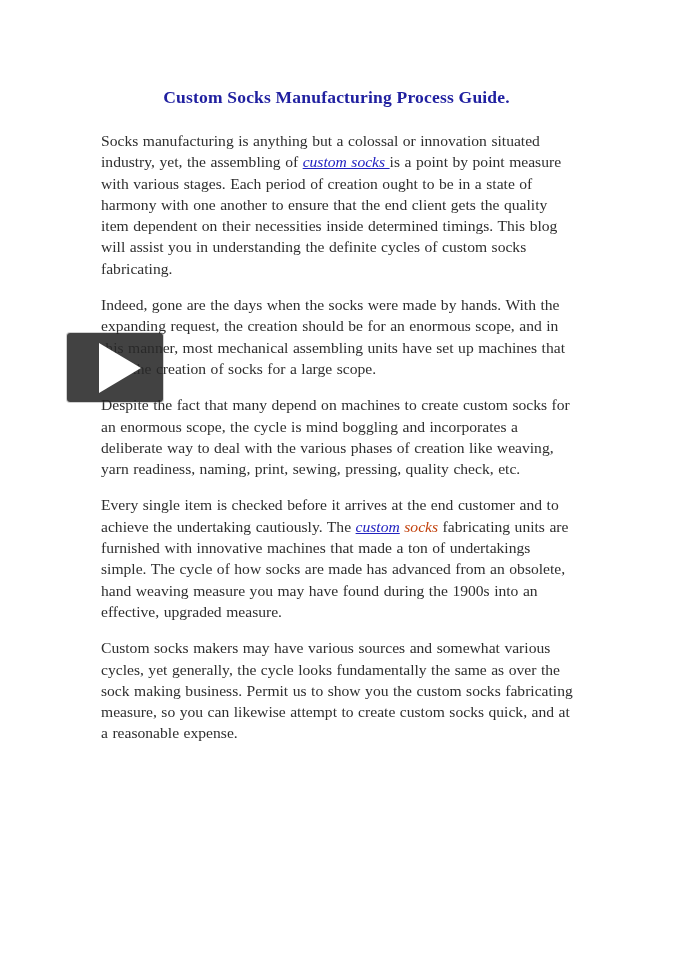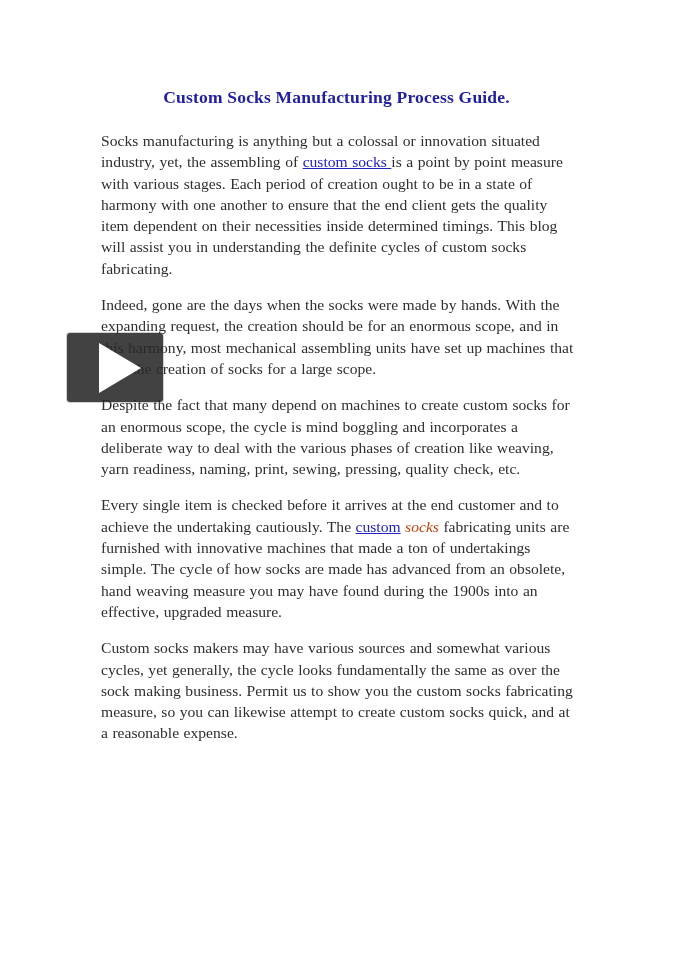--- a/index.html
+++ b/index.html
@@ -59,20 +59,21 @@
   }
 
   .para:last-child {
     margin-bottom: 6px;
     font-family: Liberation Serif, serif;
   }
 
   a.inline-link {
     color: #2222c0;
     text-decoration: underline;
+    font-style: italic;
   }
 
   a.inline-link.italic {
   }
 
   .italic-run {
     font-style: italic;
     color: #c2410c;
   }
 
@@ -105,21 +106,21 @@
 <body>
 
 <div class="page">
 
   <div class="doc-title">Custom Socks Manufacturing Process Guide.</div>
 
   <div class="body-col">
 
     <p class="para"><span>Socks manufacturing is anything but a colossal or innovation situated industry, yet, the assembling of </span><a class="inline-link" href="#">custom socks </a><span>is a point by point measure with various stages. Each period of creation ought to be in a state of harmony with one another to ensure that the end client gets the quality item dependent on their necessities inside determined timings. This blog will assist you in understanding the definite cycles of custom socks fabricating.</span></p>
 
-    <p class="para"><span>Indeed, gone are the days when the socks were made by hands. With the expanding request, the creation should be for an enormous scope, and in this harmony, most mechanical assembling units have set up machines that help the creation of socks for a large scope.</span></p>
+    <p class="para"><span>Indeed, gone are the days when the socks were made by hands. With the expanding request, the creation should be for an enormous scope, and in this manner, most mechanical assembling units have set up machines that help the creation of socks for a large scope.</span></p>
 
     <p class="para"><span>Despite the fact that many depend on machines to create custom socks for an enormous scope, the cycle is mind boggling and incorporates a deliberate way to deal with the various phases of creation like weaving, yarn readiness, naming, print, sewing, pressing, quality check, etc.</span></p>
 
     <p class="para"><span>Every single item is checked before it arrives at the end customer and to achieve the undertaking cautiously. The </span><a class="inline-link italic" href="#">custom</a><span class="italic-run"> socks</span><span> fabricating units are furnished with innovative machines that made a ton of undertakings simple. The cycle of how socks are made has advanced from an obsolete, hand weaving measure you may have found during the 1900s into an effective, upgraded measure.</span></p>
 
     <p class="para"><span>Custom socks makers may have various sources and somewhat various cycles, yet generally, the cycle looks fundamentally the same as over the sock making business. Permit us to show you the custom socks fabricating measure, so you can likewise attempt to create custom socks quick, and at a reasonable expense.</span></p>
 
   </div>
 
   <div class="play-overlay">

